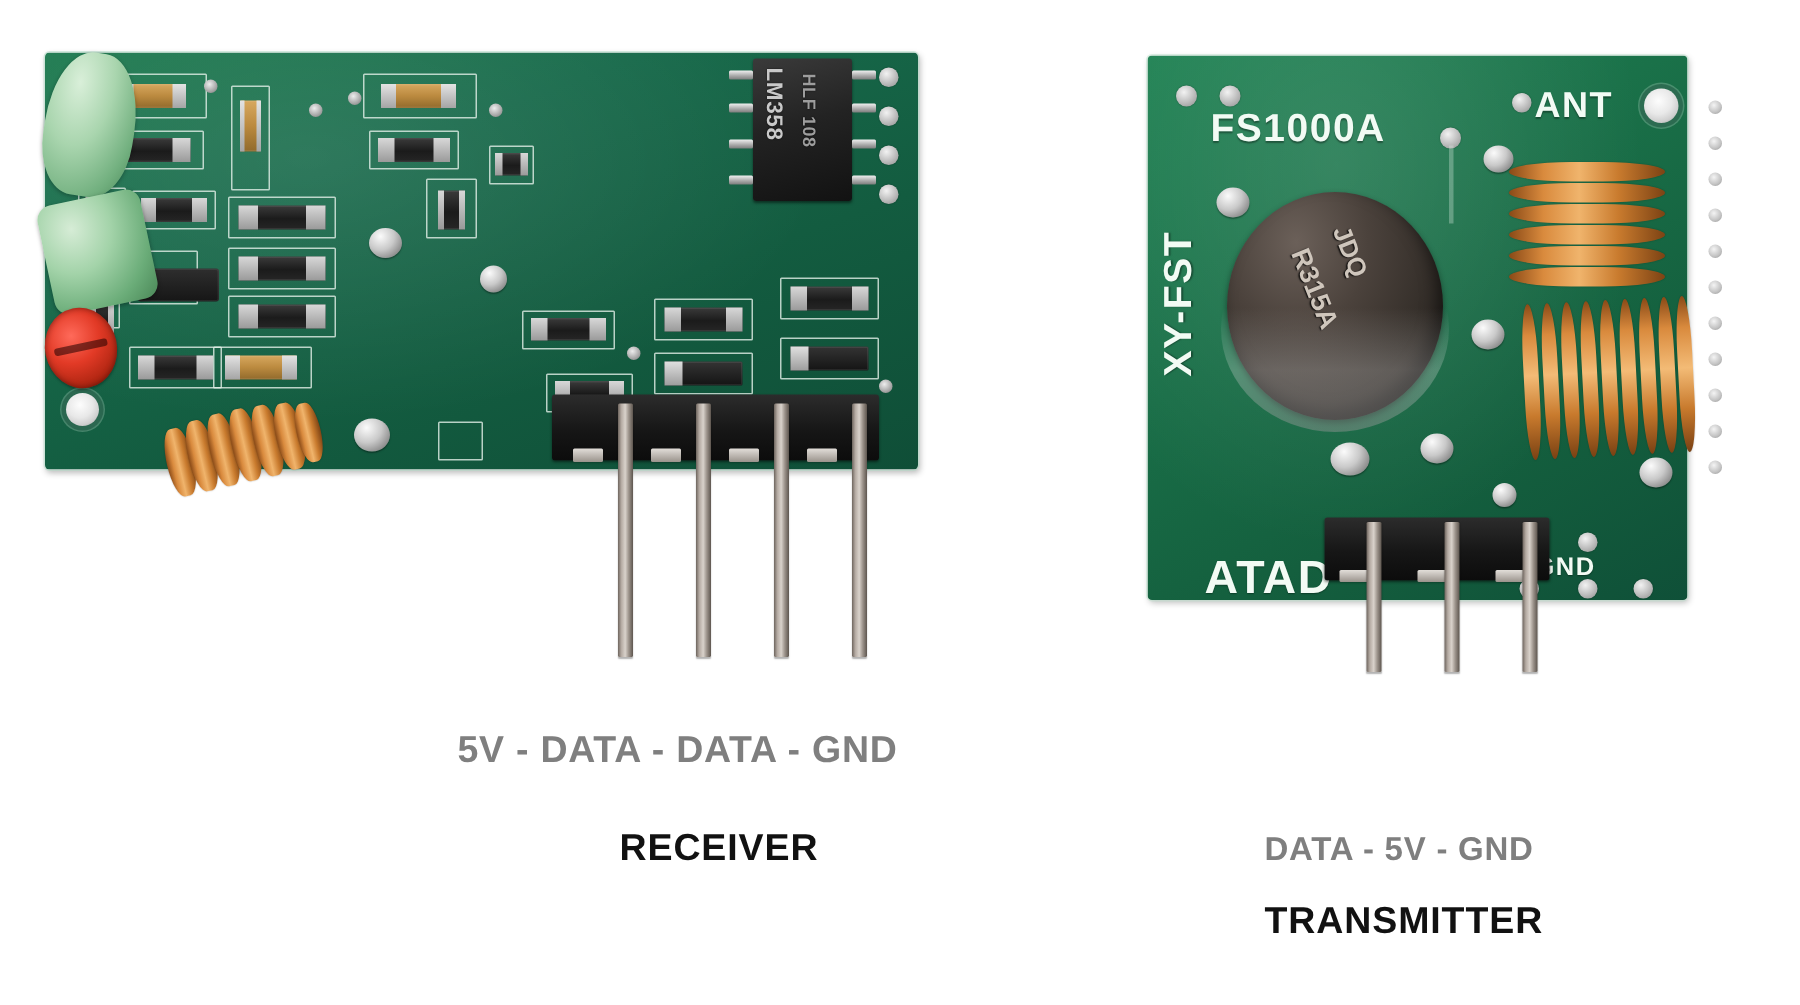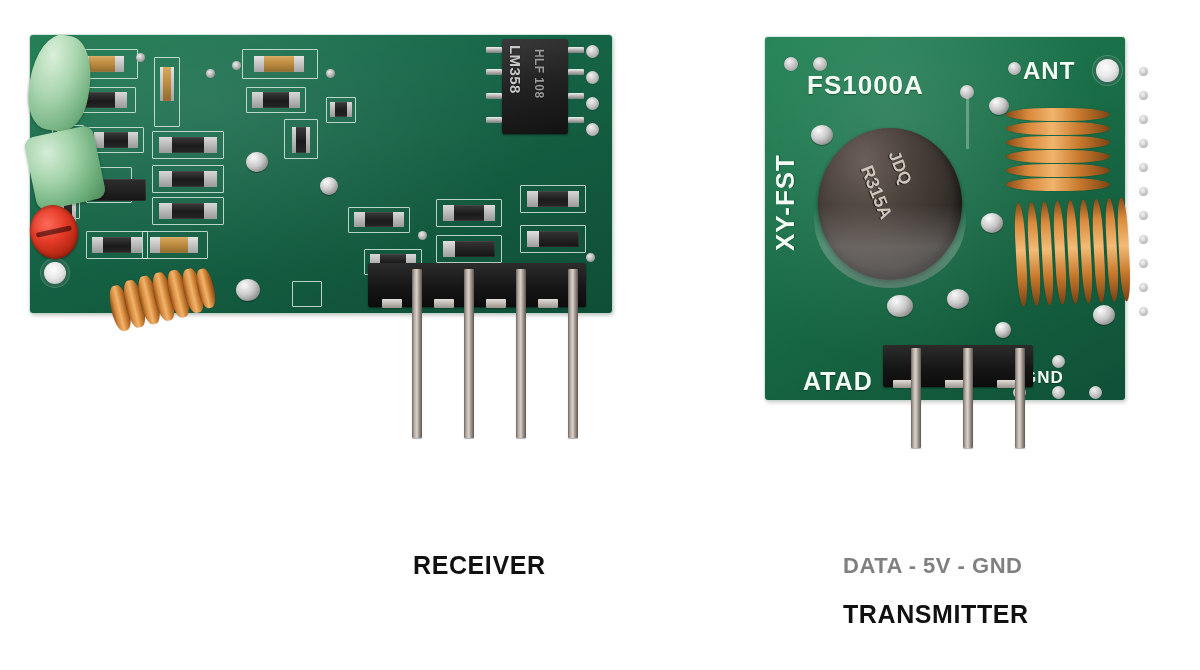--- a/index.html
+++ b/index.html
@@ -413,21 +413,21 @@
     <div class="silktext" style="left:258px; top:20px; font-size:24px;">ANT</div>
 
     <div class="mounthole" style="left:331px; top:22px; width:23px; height:23px;"></div>
 
     <div class="pad" style="left:195px; top:48px; width:14px; height:14px;"></div>
 
     <div class="silktext" style="left:-28px; top:150px; font-size:26px; transform: rotate(-90deg); transform-origin: center center;">XY-FST</div>
 
     <div class="abs" style="left:201px; top:60px; width:3px; height:52px; background:rgba(225,240,230,0.32);"></div>
 
-    <div class="silktext" style="left:38px; top:330px; font-size:25px;">ATAD</div>
+    <div class="silktext" style="left:38px; top:330px; font-size:31px;">ATAD</div>
 
     <div class="silktext" style="left:160px; top:316px; font-size:22px; opacity:0.85;">VCC</div>
 
     <div class="silktext" style="left:258px; top:331px; font-size:17px;">GND</div>
 
     <div class="pad" style="left:248px; top:318px; width:13px; height:13px;"></div>
     <div class="pad" style="left:248px; top:349px; width:13px; height:13px;"></div>
     <div class="pad" style="left:287px; top:318px; width:13px; height:13px;"></div>
     <div class="pad" style="left:287px; top:349px; width:13px; height:13px;"></div>
     <div class="pad" style="left:324px; top:349px; width:13px; height:13px;"></div>
@@ -469,18 +469,19 @@
     <div class="coil-v" style="left:67px;  top:0px; width:10px; height:104px;"></div>
     <div class="coil-v" style="left:80px;  top:0px; width:10px; height:104px;"></div>
     <div class="coil-v" style="left:93px;  top:0px; width:10px; height:104px;"></div>
     <div class="coil-v" style="left:105px; top:0px; width:10px; height:104px;"></div>
   </div>
 
   <div class="pin" style="left:911px; top:348px; width:10px; height:100px;"></div>
   <div class="pin" style="left:963px; top:348px; width:10px; height:100px;"></div>
   <div class="pin" style="left:1015px; top:348px; width:10px; height:100px;"></div>
 
+  <div class="caption-pins" id="receiver-pins-caption">5V - DATA - DATA - GND</div>
   <div class="caption-name" id="receiver-name-caption">RECEIVER</div>
 
   <div class="caption-pins" id="transmitter-pins-caption">DATA - 5V - GND</div>
   <div class="caption-name" id="transmitter-name-caption">TRANSMITTER</div>
 
 </div>
 
 </body></html>

